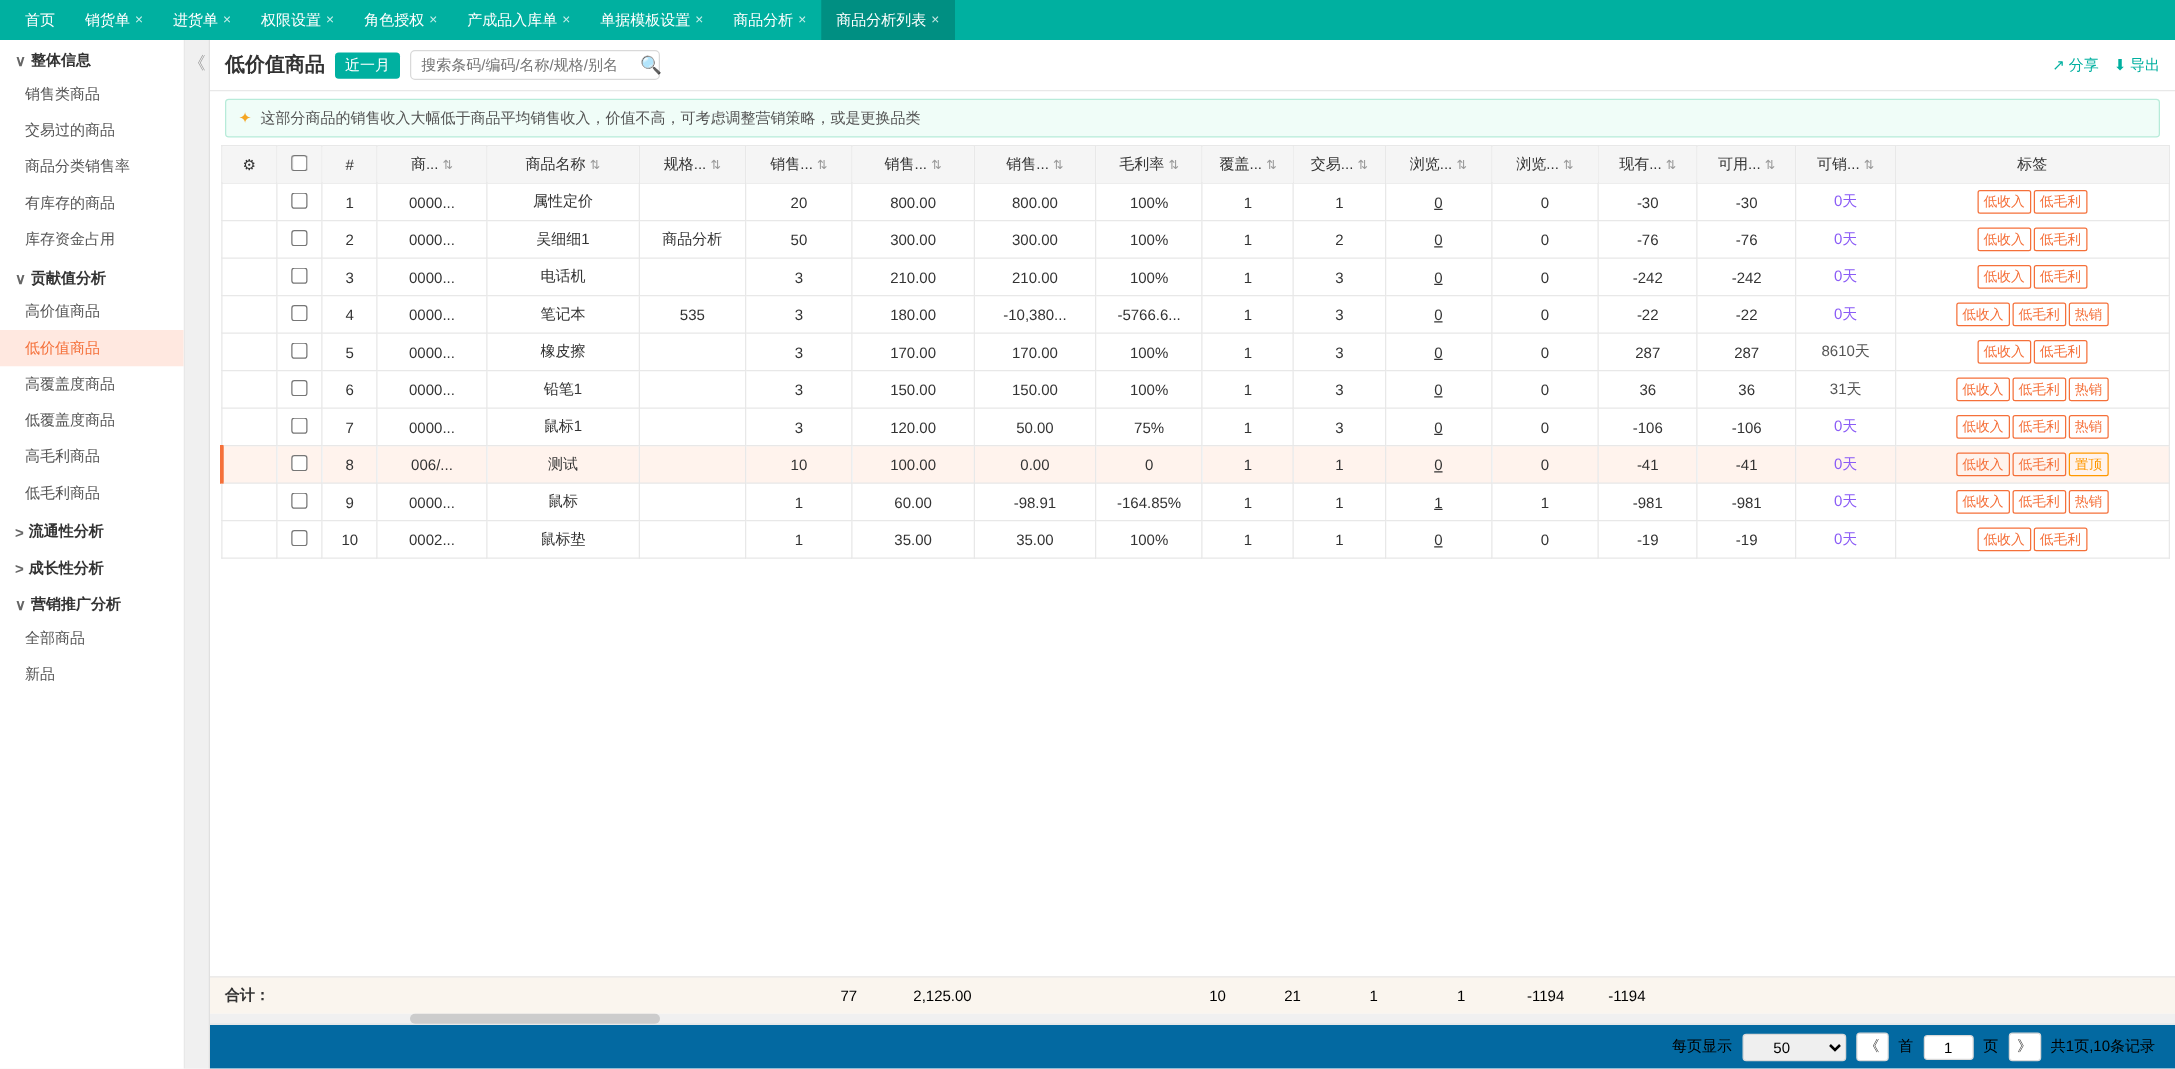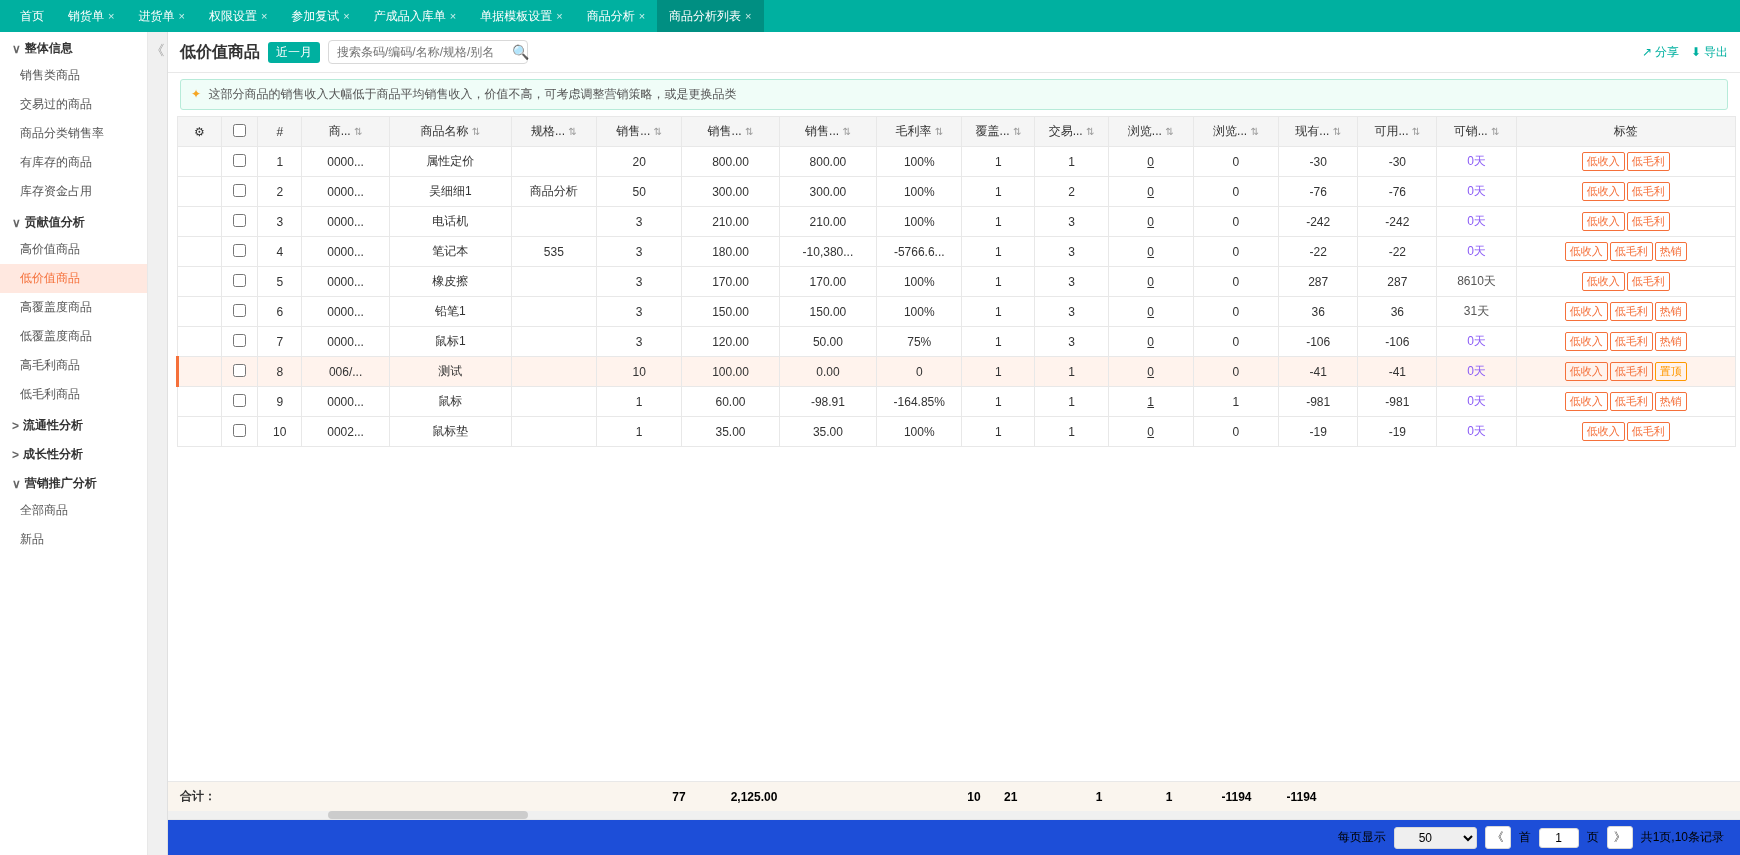--- a/index.html
+++ b/index.html
@@ -179,21 +179,21 @@
     .footer-label { font-weight: bold; color: #333; width: 120px; }
 
     
     .pagination-bar {
       border-top: 1px solid #e8e8e8;
       padding: 6px 16px;
       display: flex;
       align-items: center;
       justify-content: flex-end;
       gap: 8px;
-      background: #1d4ed8;
+      background: #0369a1;
       flex-shrink: 0;
     }
     .pagination-bar select {
       border: 1px solid #d9d9d9;
       padding: 2px 20px;
       border-radius: 3px;
     }
     .pagination-bar .page-btn {
       border: 1px solid #d9d9d9;
       background: white;
@@ -261,21 +261,21 @@
     </div>
     <div class="nav-item">
       <span>进货单</span>
       <span class="close-btn">×</span>
     </div>
     <div class="nav-item">
       <span>权限设置</span>
       <span class="close-btn">×</span>
     </div>
     <div class="nav-item">
-      <span>参加复试</span>
+      <span>角色授权</span>
       <span class="close-btn">×</span>
     </div>
     <div class="nav-item">
       <span>产成品入库单</span>
       <span class="close-btn">×</span>
     </div>
     <div class="nav-item">
       <span>单据模板设置</span>
       <span class="close-btn">×</span>
     </div>
@@ -610,34 +610,34 @@
       <td class="col-stock2">-19</td>
       <td class="col-sale4"><span class="days-red">0天</span></td>
       <td class="col-tags"><span class="tag-label tag-red">低收入</span><span class="tag-label tag-red">低毛利</span></td>
     </tr>
             </tbody>
         </table>
       </div>
 
       <div class="footer-bar">
         <span class="footer-label">合计：</span>
-        <div style="display:flex; flex:1; gap:0;font-weight:bold;">
+        <div style="display:flex; flex:1; gap:0;">
 
           <div style="width:36px;"></div>
           <div style="width:30px;"></div>
           <div style="width:36px;"></div>
           <div style="width:72px;"></div>
           <div style="width:100px;"></div>
           <div style="width:70px;"></div>
           <div style="width:70px; text-align:center;">77</div>
           <div style="width:80px; text-align:center;">2,125.00</div>
           <div style="width:80px;"></div>
           <div style="width:70px;"></div>
           <div style="width:60px; text-align:center;">10</div>
-          <div style="width:60px; ">21</div>
+          <div style="width:60px; text-align:center;">21</div>
           <div style="width:70px; text-align:center;">1</div>
           <div style="width:70px; text-align:center;">1</div>
           <div style="width:65px; text-align:center;">-1194</div>
           <div style="width:65px; text-align:center;">-1194</div>
           <div style="width:65px;"></div>
           <div style="width:180px;"></div>
         </div>
       </div>
 
       <div class="scrollbar-area">

